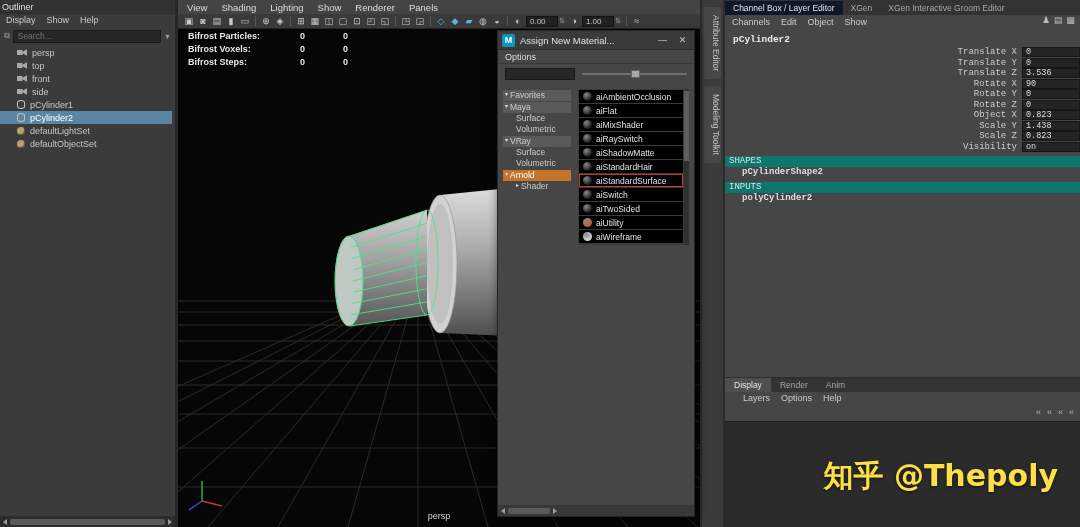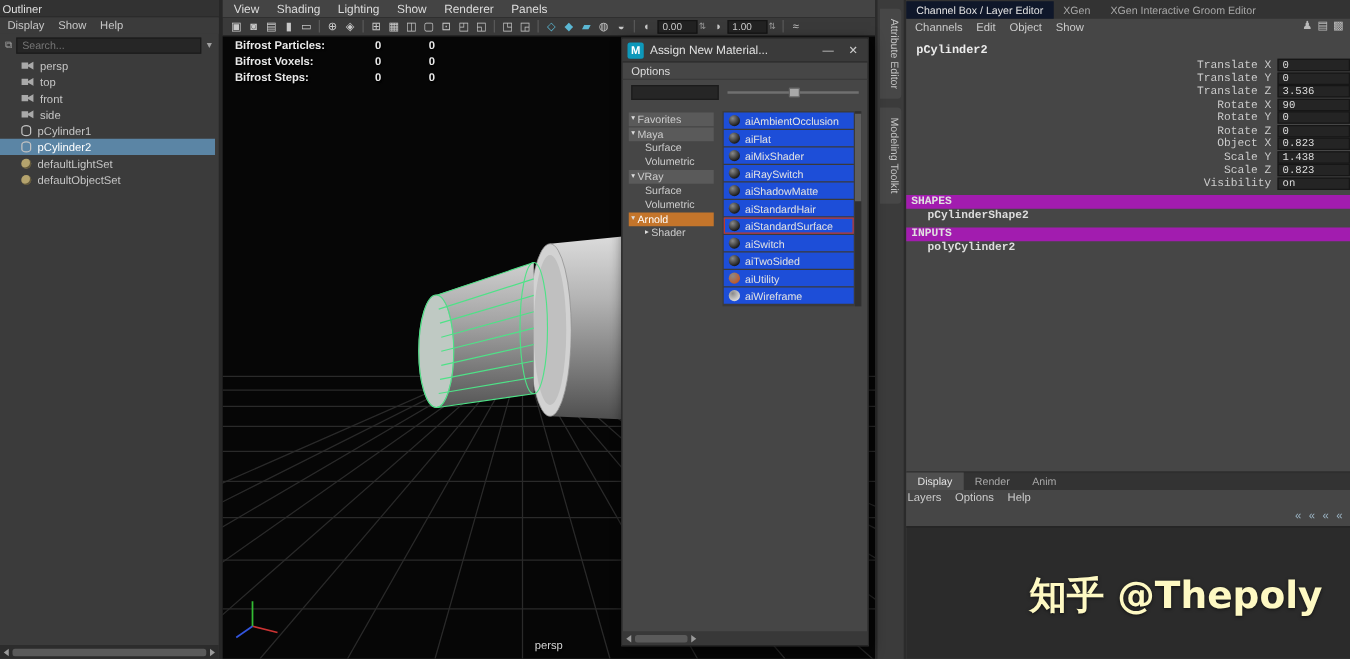--- a/index.html
+++ b/index.html
@@ -56,21 +56,21 @@
   .slider{flex:1;height:2px;background:#707070;position:relative}
   .slider-handle{position:absolute;left:47%;top:-3px;width:9px;height:8px;background:#a8a8a8;border:1px solid #666;border-radius:1px}
   .dlg-body{position:absolute;top:58px;left:5px;right:5px;bottom:12px;display:flex;gap:3px;align-items:flex-start}
   #dlg-tree{width:72px;font-size:8.5px;color:#ccc}
   .tree-row{height:11px;display:flex;gap:2px;padding-left:2px;white-space:nowrap}
   .tree-row.header{background:#5a5a5a;margin:1px 4px 0 0}
   .tree-row.child{padding-left:13px}
   .tree-row.hl{background:#c4752b;color:#fff}
   .tree-arrow{font-size:6px;color:#ddd}
   #dlg-list{flex:1;background:#3a3a3a;padding:1px 6px 1px 1px;position:relative}
-  .mat-row{height:13px;background:#1d4ed8;margin-bottom:1px;display:flex;align-items:center;gap:4px;padding:0 3px;font-size:8.5px;color:#e3e3e3;border:1px solid transparent;white-space:nowrap}
+  .mat-row{height:13px;background:#000000;margin-bottom:1px;display:flex;align-items:center;gap:4px;padding:0 3px;font-size:8.5px;color:#e3e3e3;border:1px solid transparent;white-space:nowrap}
   .mat-row.selected{border-color:#c0392b}
   .swatch{width:9px;height:9px;border-radius:50%;flex:none}
   .dlg-vscroll{position:absolute;right:0;top:0;bottom:0;width:5px;background:#303030}
   .dlg-vthumb{position:absolute;top:2px;left:0;width:5px;height:45%;background:#5e5e5e}
   .dlg-bottom{position:absolute;bottom:0;left:0;right:0;height:11px;background:#383838;display:flex;align-items:center;gap:3px;padding:0 3px}
   .dlg-hthumb{width:42px;height:6px;background:#5a5a5a;border-radius:2px}
 
   
   #sidestrip{left:700px;top:0;width:25px;height:527px;background:#3b3b3b;border-left:2px solid #2b2b2b;border-right:2px solid #2b2b2b}
   .vtab{writing-mode:vertical-rl;font-size:8.5px;color:#c4c4c4;background:#474747;width:17px;margin:7px auto 0 auto;padding:8px 0;text-align:center;border-radius:0 3px 3px 0;white-space:nowrap}
@@ -80,34 +80,34 @@
   #cb-tabs{height:15px;background:#333;display:flex;font-size:8.5px;color:#a8a8a8;align-items:flex-end}
   .cb-tab{padding:2px 8px;white-space:nowrap}
   .cb-tab.active{background:#0f172a;color:#e3e3e3}
   .cb-menurow{height:13px;position:relative;display:flex;align-items:center}
   #cb-menus-list{display:flex;gap:11px;padding:0 7px;font-size:9px;color:#ccc}
   #cb-corner{position:absolute;right:5px;top:0;display:flex;gap:4px;font-size:9px;color:#bbb}
   .cb-object{font-family:"Liberation Mono",monospace;font-weight:bold;font-size:9.5px;color:#ececec;padding:6px 0 2px 8px}
   #cb-attrs{font-family:"Liberation Mono",monospace;font-size:9px;color:#ccc}
   .cb-row{height:10.5px;display:flex;justify-content:flex-end;gap:5px}
   .cb-value{width:58px;height:10px;background:#242424;border:1px solid #161616;color:#ddd;font-size:8.5px;line-height:8px;padding:0 3px}
-  .cb-section{height:11px;background:#a21caf;font-weight:bold;font-size:9px;color:#e0e0e0;padding-left:4px;margin-top:4px;line-height:11px}
+  .cb-section{height:11px;background:#0f766e;font-weight:normal;font-size:9px;color:#e0e0e0;padding-left:4px;margin-top:4px;line-height:11px}
   .cb-node{height:10.5px;font-weight:bold;font-size:9px;color:#dedede;padding-left:17px;line-height:10.5px}
 
   
   #layereditor{position:absolute;top:377px;left:0;right:0;bottom:0;background:#464646;border-top:2px solid #2e2e2e}
   #le-tabs{height:13px;background:#333;display:flex;font-size:8.5px;color:#a8a8a8;align-items:flex-end}
   .le-tab{padding:2px 9px}
   .le-tab.active{background:#4f4f4f;color:#e3e3e3}
-  #le-menus{height:13px;display:flex;gap:11px;padding:1px 1px;font-size:9px;color:#ccc}
+  #le-menus{height:13px;display:flex;gap:11px;padding:1px 18px;font-size:9px;color:#ccc}
   #le-icons{position:absolute;top:28px;right:6px;display:flex;gap:6px;font-size:9px;color:#9db6c6}
   .le-area{position:absolute;top:42px;left:0;right:0;bottom:0;background:#2b2b2b;border-top:1px solid #222}
 
   
-  #watermark{position:absolute;right:22px;top:456px;font-size:30px;font-weight:bold;color:#fef9c3;z-index:10;
+  #watermark{position:absolute;right:22px;top:456px;font-size:30px;font-weight:bold;color:#fde047;z-index:10;
     font-family:"DejaVu Sans",sans-serif;text-shadow:0 1px 3px rgba(0,0,0,.6)}
 </style>
 </head>
 <body>
 
 <div id="outliner" class="panel">
   <div class="ol-title">Outliner</div>
   <div class="ol-menus" id="ol-menus">
       <span class="menu-item">Display</span>
       <span class="menu-item">Show</span>

